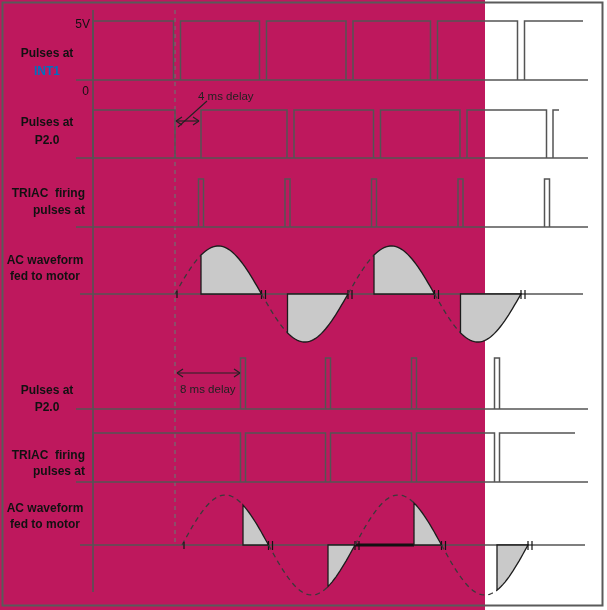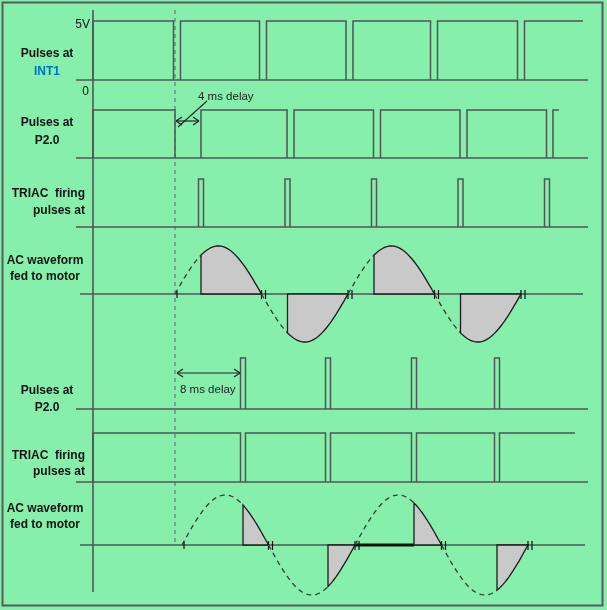--- a/index.html
+++ b/index.html
@@ -1,16 +1,16 @@
 <!DOCTYPE html>
 <html><head>
 <meta charset="utf-8">
 <style>
   html,body{margin:0;padding:0;background:#fff;}
-  .fig{width:607px;height:610px;position:relative;background:#86efac;}
+  .fig{width:485px;height:610px;position:relative;background:#be185d;}
   svg{display:block;}
   .lbl{font:bold 12px "Liberation Sans",sans-serif;fill:#111;white-space:pre;}
   .blue{fill:#0070C0;}
   .tick{font:12px "Liberation Sans",sans-serif;fill:#111;}
   .ann{font:11.5px "Liberation Sans",sans-serif;fill:#222;white-space:pre;}
 </style>
 </head>
 <body>
 
 <div class="fig">

